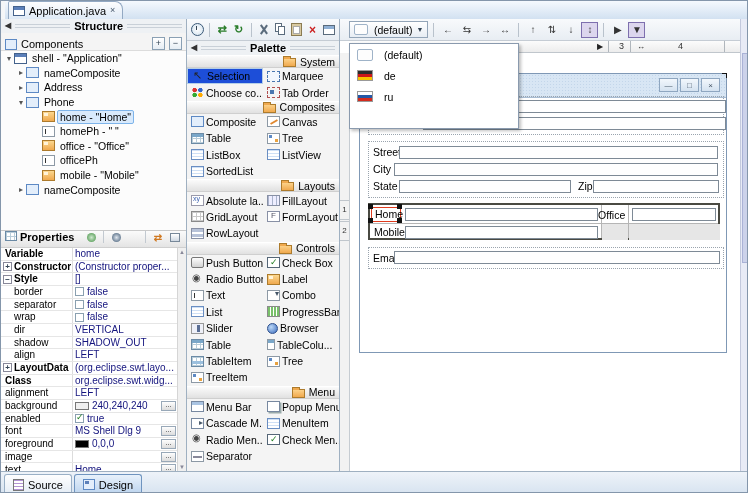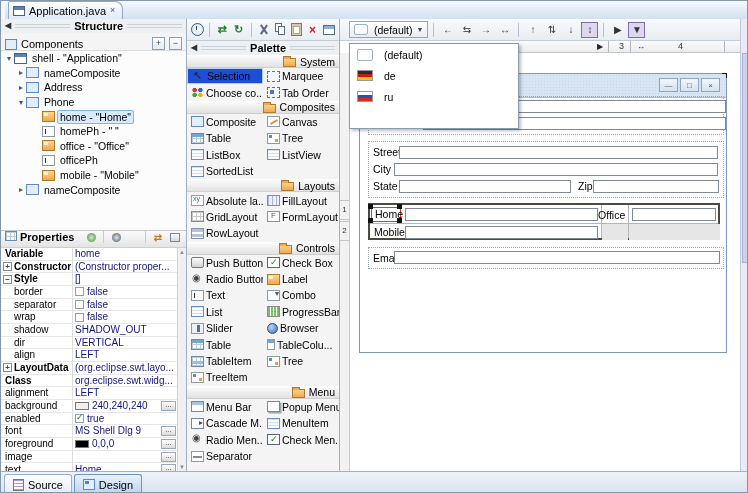--- a/index.html
+++ b/index.html
@@ -313,32 +313,32 @@
         <div class="pname ind">
             <span>wrap</span>
           </div>
         <div class="pval">
             <span class="cbx"></span>
             <span>false</span>
           </div>
       </div>
       <div class="prow">
         <div class="pname ind">
+            <span>dir</span>
+          </div>
+        <div class="pval">
+            <span>VERTICAL</span>
+          </div>
+      </div>
+      <div class="prow">
+        <div class="pname ind">
             <span>shadow</span>
           </div>
         <div class="pval">
             <span>SHADOW_OUT</span>
-          </div>
-      </div>
-      <div class="prow">
-        <div class="pname ind">
-            <span>dir</span>
-          </div>
-        <div class="pval">
-            <span>VERTICAL</span>
           </div>
       </div>
       <div class="prow">
         <div class="pname ind">
             <span>align</span>
           </div>
         <div class="pval">
             <span>LEFT</span>
           </div>
       </div>

